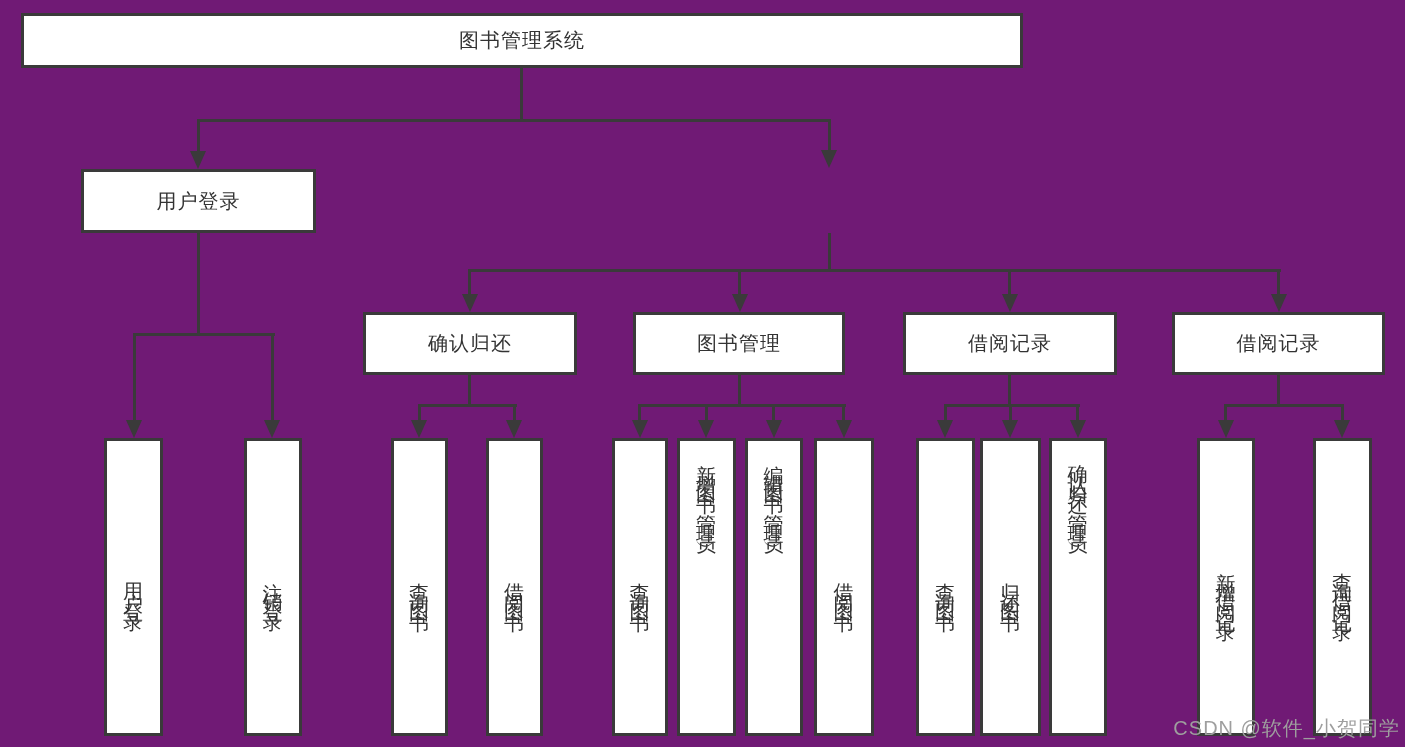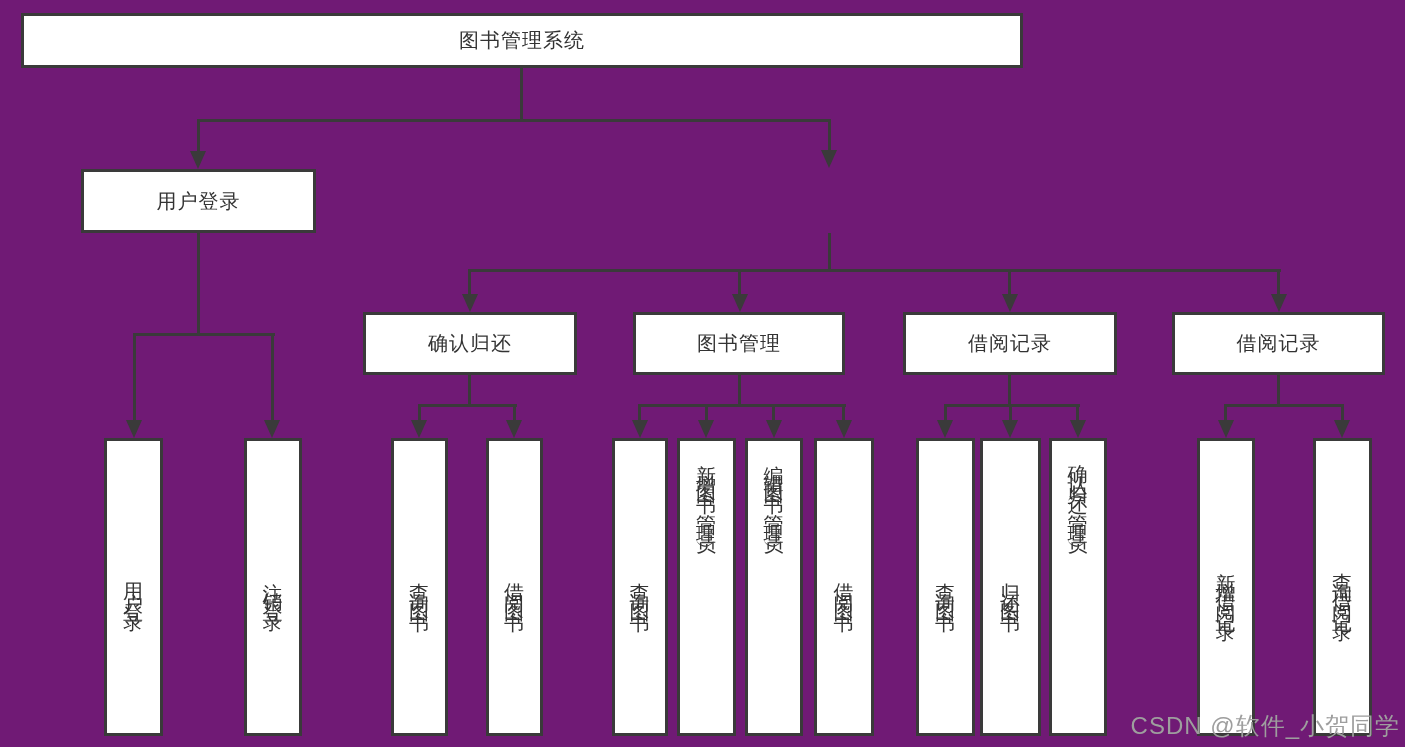--- a/index.html
+++ b/index.html
@@ -46,21 +46,21 @@
   .arrowhead{
     position:absolute;
     width:0;height:0;
     border-left:8px solid transparent;
     border-right:8px solid transparent;
     border-top:18px solid #3a3a3a;
   }
   .watermark{
     position:absolute;
     right:5px;bottom:5px;
-    font-size:24px;
+    font-size:20px;
     color:#9e9e9e;
     letter-spacing:1px;
     z-index:10;
     white-space:nowrap;
   }
 </style>
 </head>
 <body>
 
 <div id="canvas">

